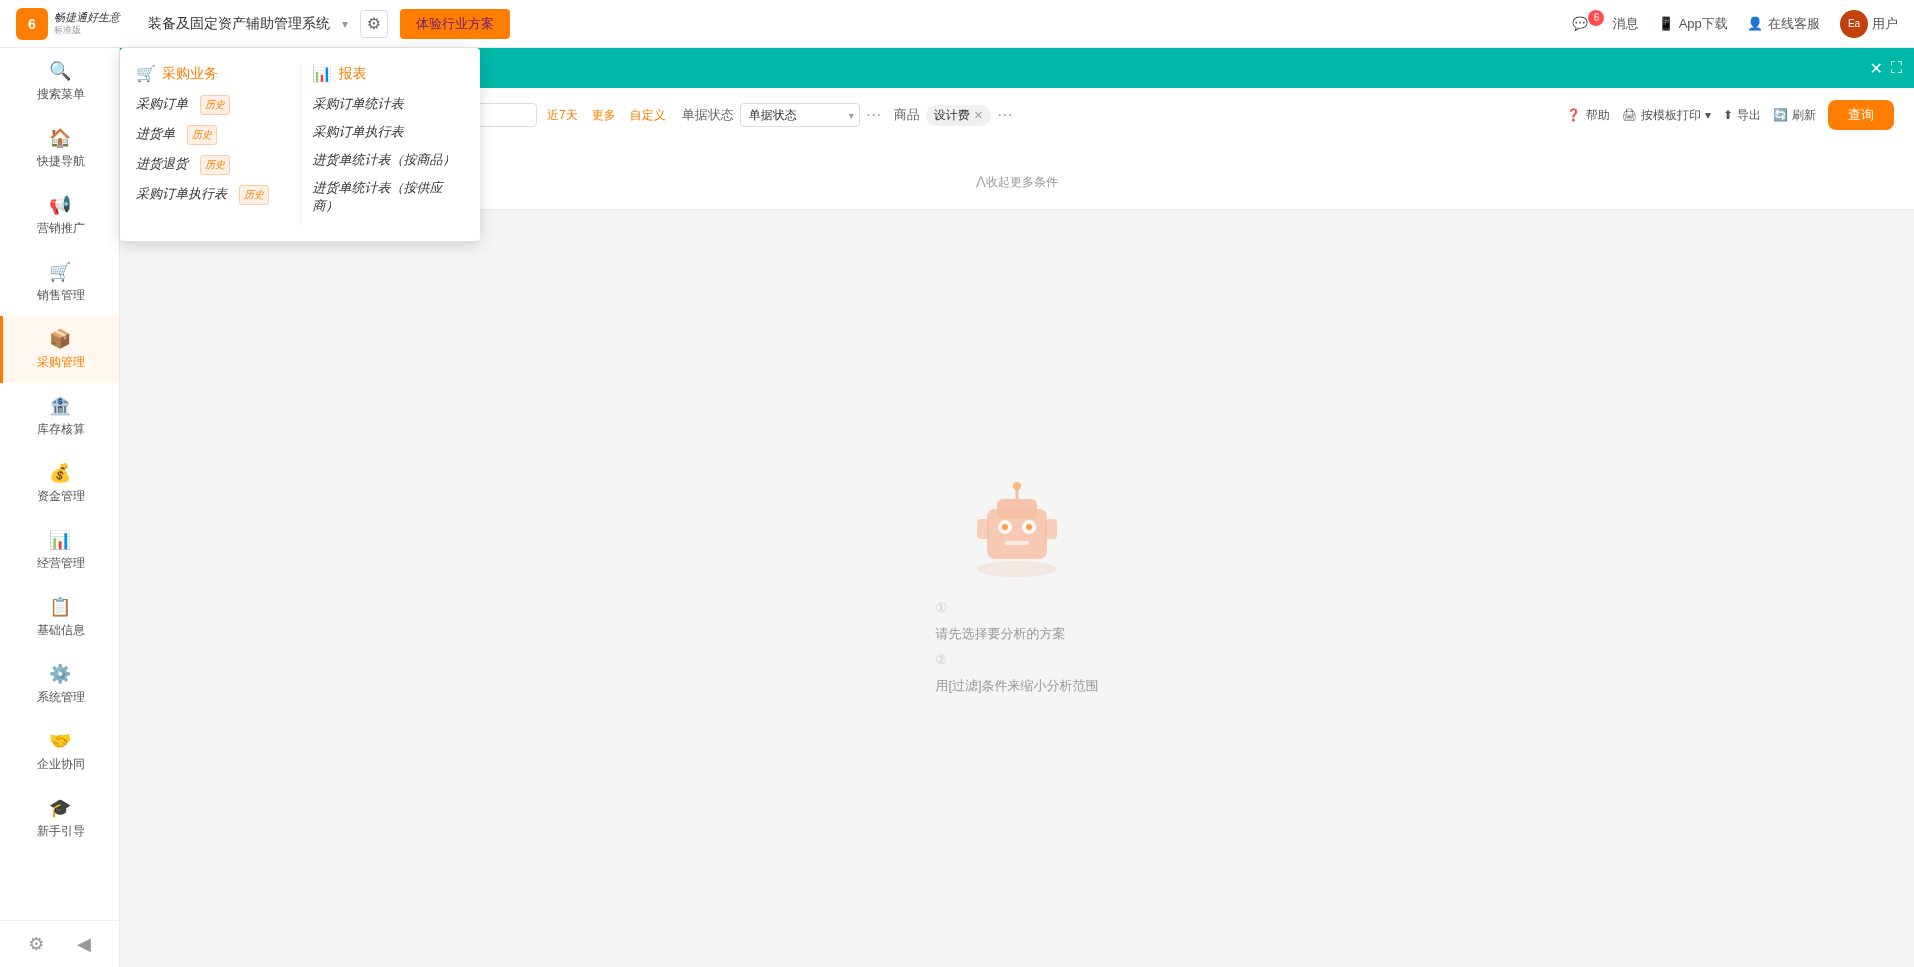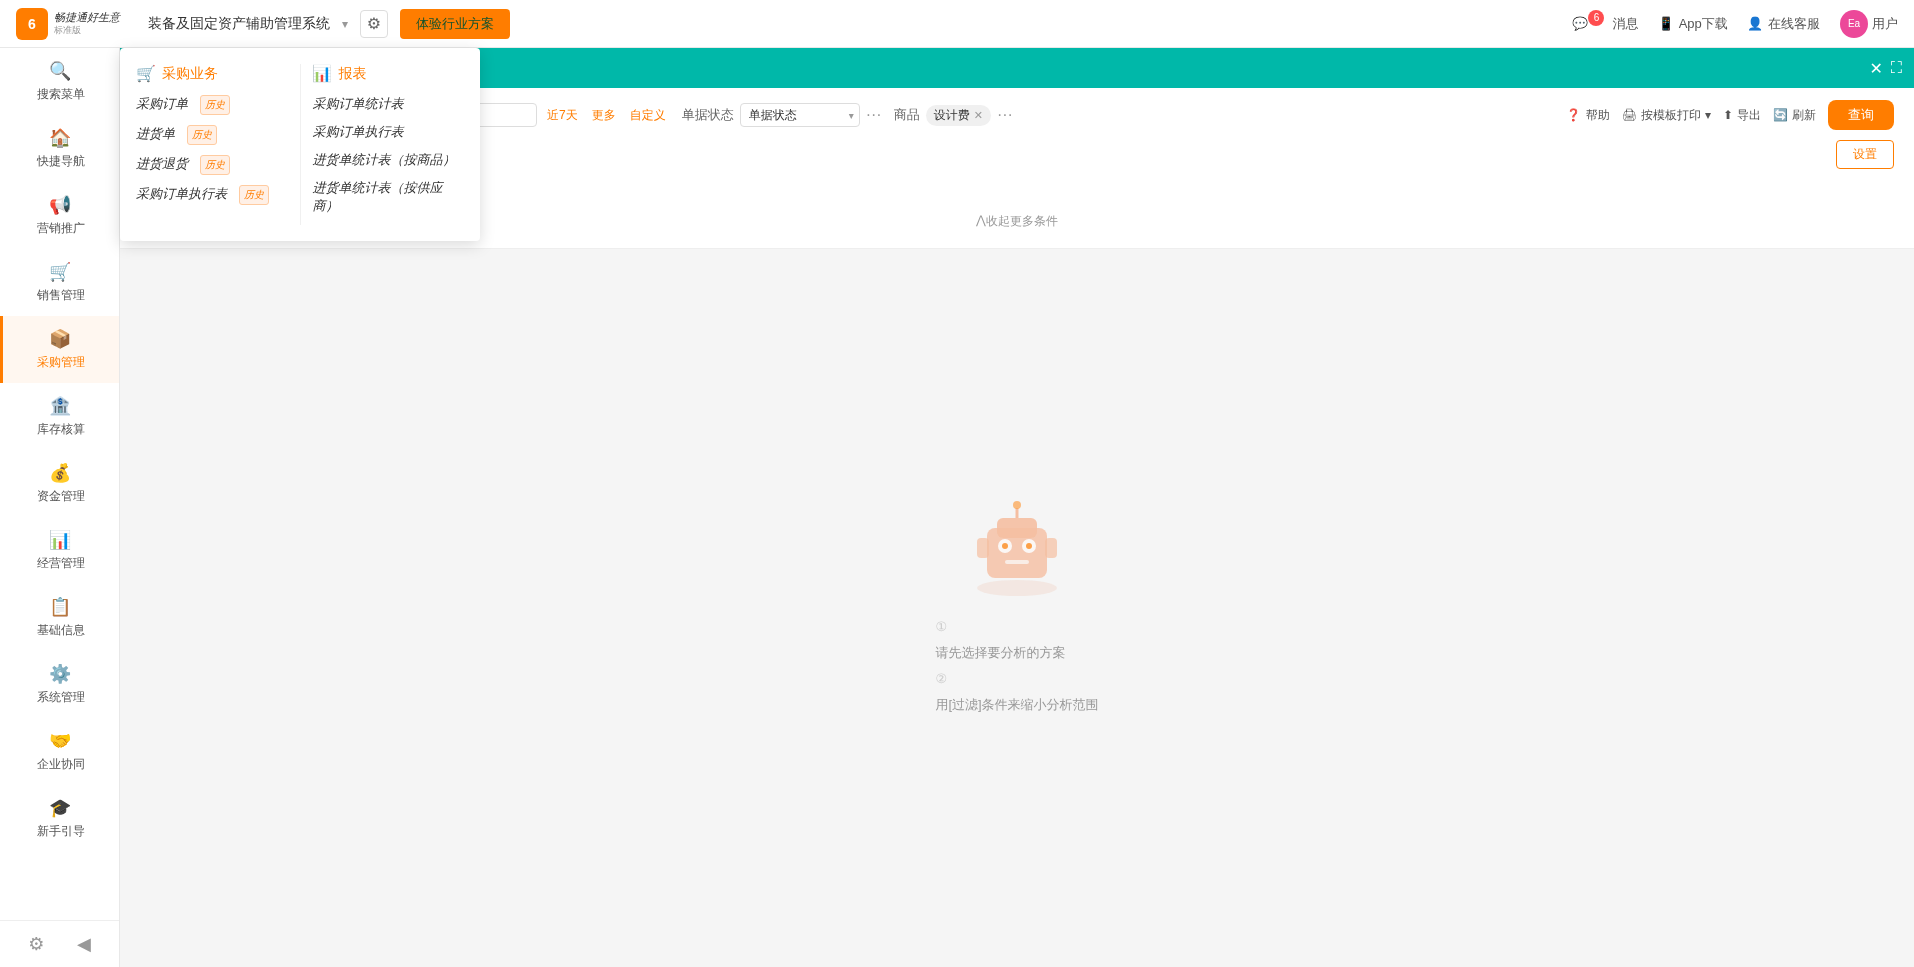--- a/index.html
+++ b/index.html
@@ -49,21 +49,21 @@
     .gear-btn {
       width: 28px; height: 28px;
       border: 1px solid #ddd;
       border-radius: 4px;
       display: flex; align-items: center; justify-content: center;
       cursor: pointer;
       color: #666;
     }
     .experience-btn {
       background: #ff7d00;
-      color: #14532d;
+      color: #701a75;
       border: none;
       padding: 6px 16px;
       border-radius: 4px;
       font-size: 13px;
       cursor: pointer;
     }
     .header-right {
       display: flex;
       align-items: center;
       gap: 20px;
@@ -79,21 +79,21 @@
       color: #fff;
       border-radius: 50%;
       width: 16px; height: 16px;
       font-size: 10px;
       display: flex; align-items: center; justify-content: center;
       position: relative; top: -6px; left: -4px;
     }
     .avatar {
       width: 28px; height: 28px;
       border-radius: 50%;
-      background: #ec4899;
+      background: #c2410c;
       display: flex; align-items: center; justify-content: center;
       font-size: 12px; color: #fff;
     }
 
     
     .main-layout {
       flex: 1;
       display: flex;
       overflow: hidden;
     }
@@ -545,38 +545,20 @@
             <span>导出</span>
           </div>
           <div class="toolbar-btn">
             <span>🔄</span>
             <span>刷新</span>
           </div>
           <button class="search-btn">查询</button>
         </div>
       </div>
 
-      <div class="filter-row">
-        <div class="filter-control">
-          <span class="filter-label">排名项目</span>
-          <div class="select-wrapper">
-            <select class="select-control">
-              <option>金额</option>
-            </select>
-          </div>
-          <span class="dots-btn">···</span>
-        </div>
-        <div class="filter-control" style="margin-left: 40px;">
-          <span class="filter-label">业务员</span>
-          <span class="dots-btn">···</span>
-        </div>
-        <div style="margin-left: auto;">
-          <button class="setting-btn">设置</button>
-        </div>
-      </div>
 
       <div class="filter-row">
         <div class="filter-control">
           <span class="filter-label">客户</span>
           <span class="dots-btn">···</span>
         </div>
       </div>
 
       <div class="collapse-row">
         <span>⋀</span>

